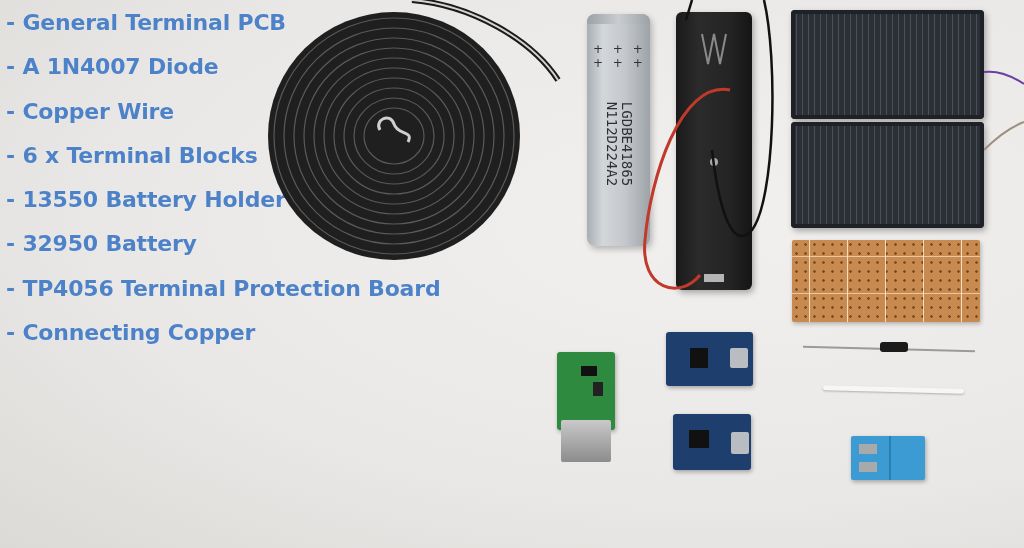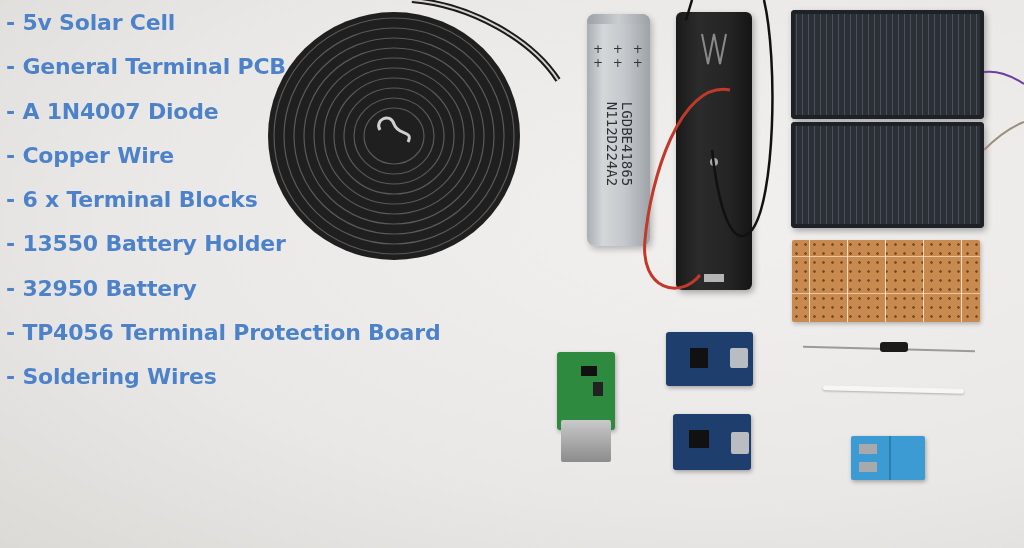--- a/index.html
+++ b/index.html
@@ -76,29 +76,28 @@
   .wire-white { left:823px; top:387px; width:141px; height:5px; background:#f6f6f6; border-radius:2px; transform:rotate(1.4deg); box-shadow:0 1px 2px rgba(0,0,0,0.25); }
   
   .term { left:851px; top:436px; width:74px; height:44px; background:#3d9bd3; border-radius:2px; box-shadow:1px 2px 4px rgba(0,0,0,0.3); }
 </style>
 </head>
 <body>
 
 <div class="scene">
 
   <ul class="list">
-    <li>- 5v Solar Cell</li>
     <li>- General Terminal PCB</li>
     <li>- A 1N4007 Diode</li>
     <li>- Copper Wire</li>
     <li>- 6 x Terminal Blocks</li>
     <li>- 13550 Battery Holder</li>
     <li>- 32950 Battery</li>
     <li>- TP4056 Terminal Protection Board</li>
-    <li>- Soldering Wires</li>
+    <li>- Connecting Copper</li>
   </ul>
 
   <svg class="abs" style="left:262px;top:0" width="300" height="262">
     <path d="M150 0 C 210 5, 270 40, 296 80" stroke="#1a1a1a" stroke-width="6" fill="none"></path>
     <path d="M150 0 C 210 5, 270 40, 296 80" stroke="#d8d2cc" stroke-width="2" fill="none"></path>
     <ellipse cx="132" cy="136" rx="126" ry="124" fill="#1f1f1f"></ellipse>
     <g fill="none" stroke="#5a5a5a" stroke-width="1.2">
       <ellipse cx="132" cy="136" rx="120" ry="118"></ellipse>
       <ellipse cx="132" cy="136" rx="110" ry="108"></ellipse>
       <ellipse cx="132" cy="136" rx="100" ry="98"></ellipse>

